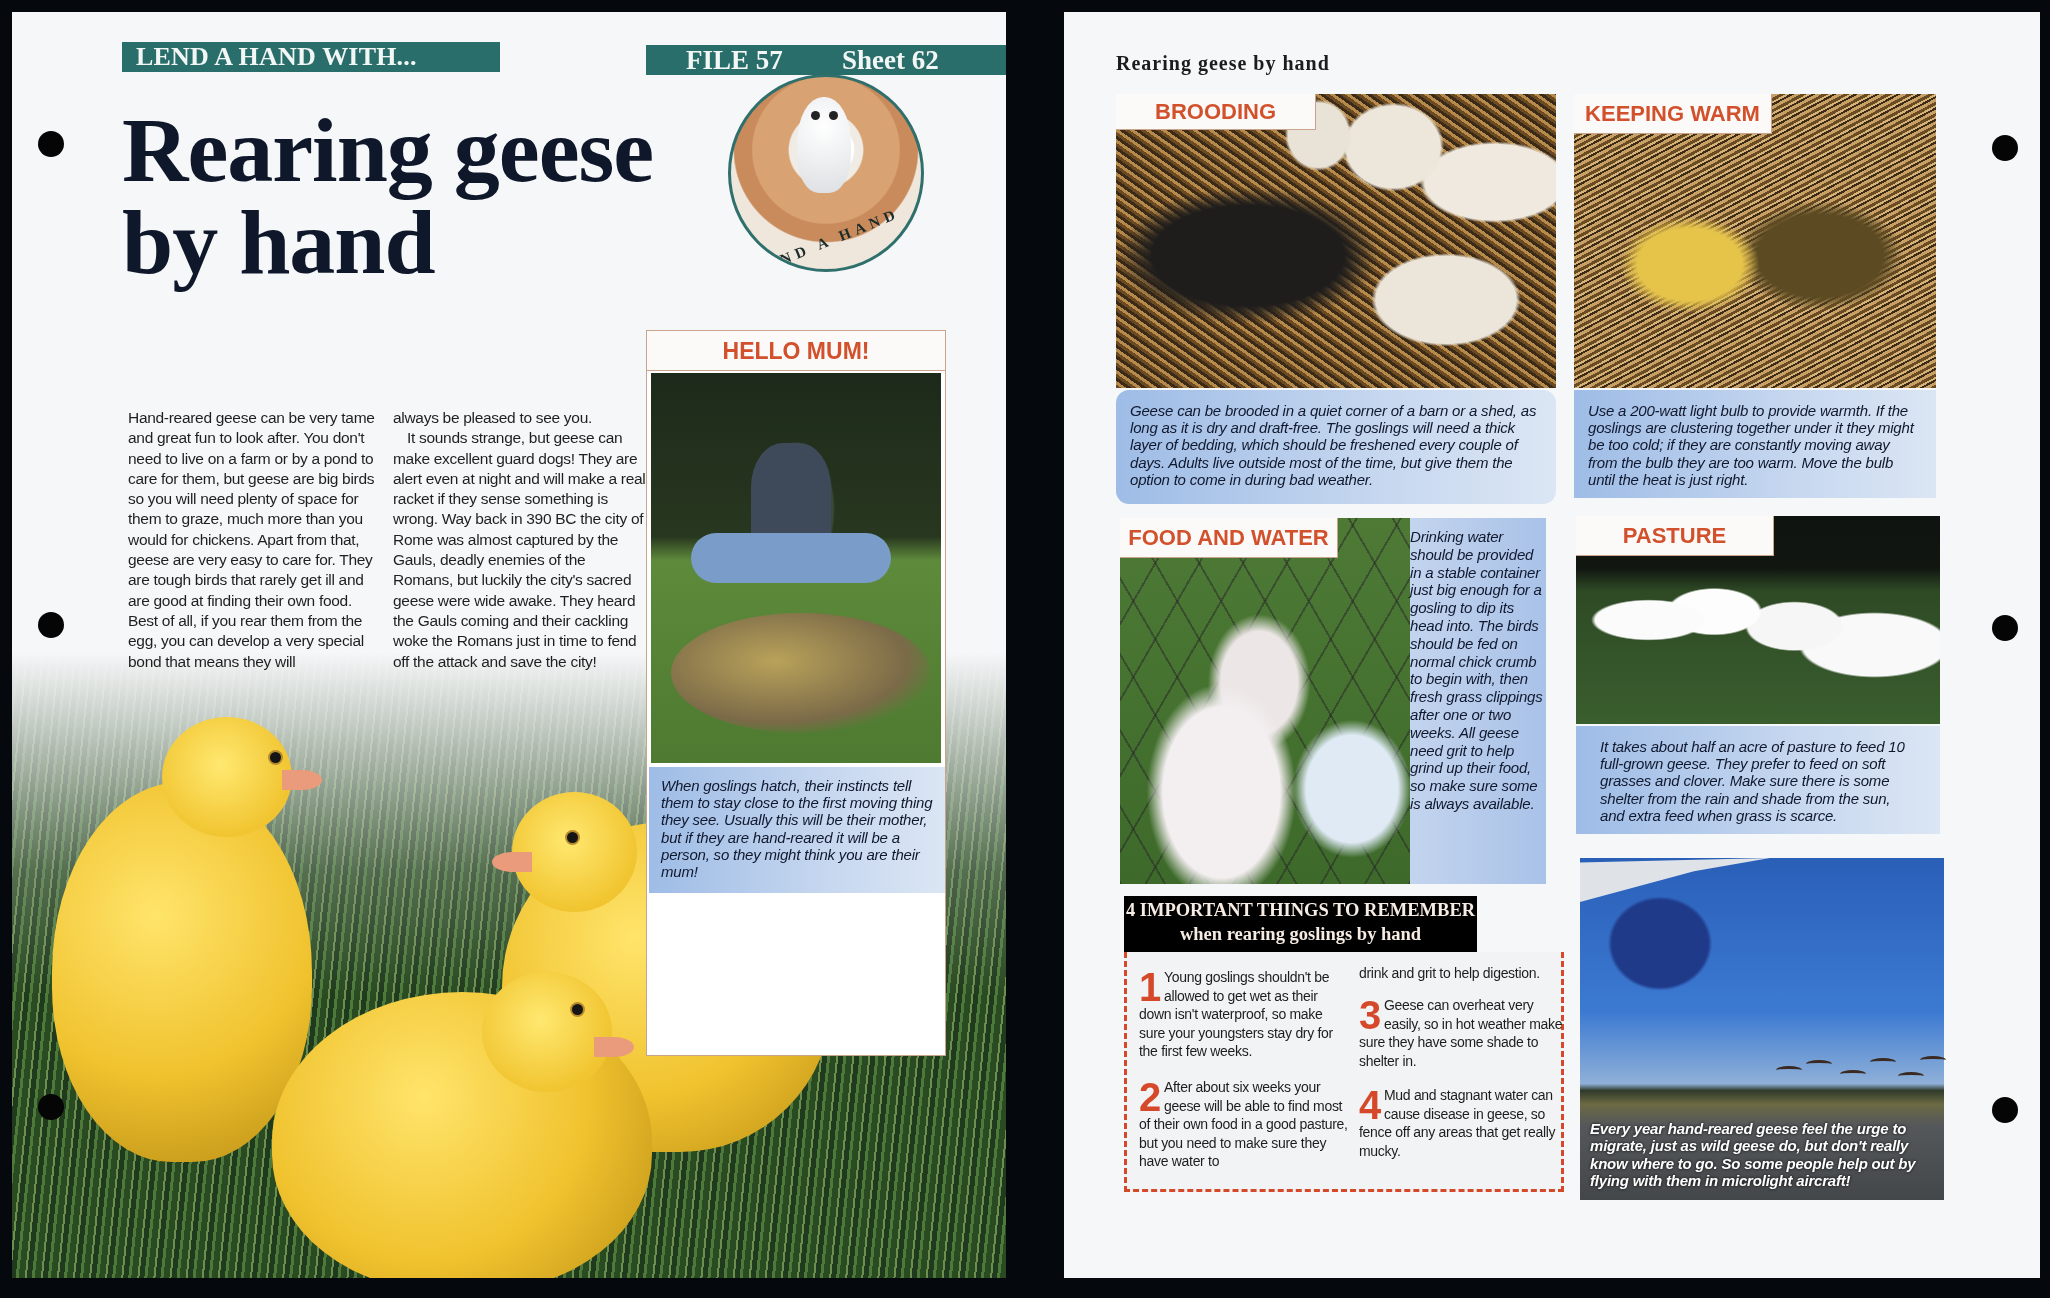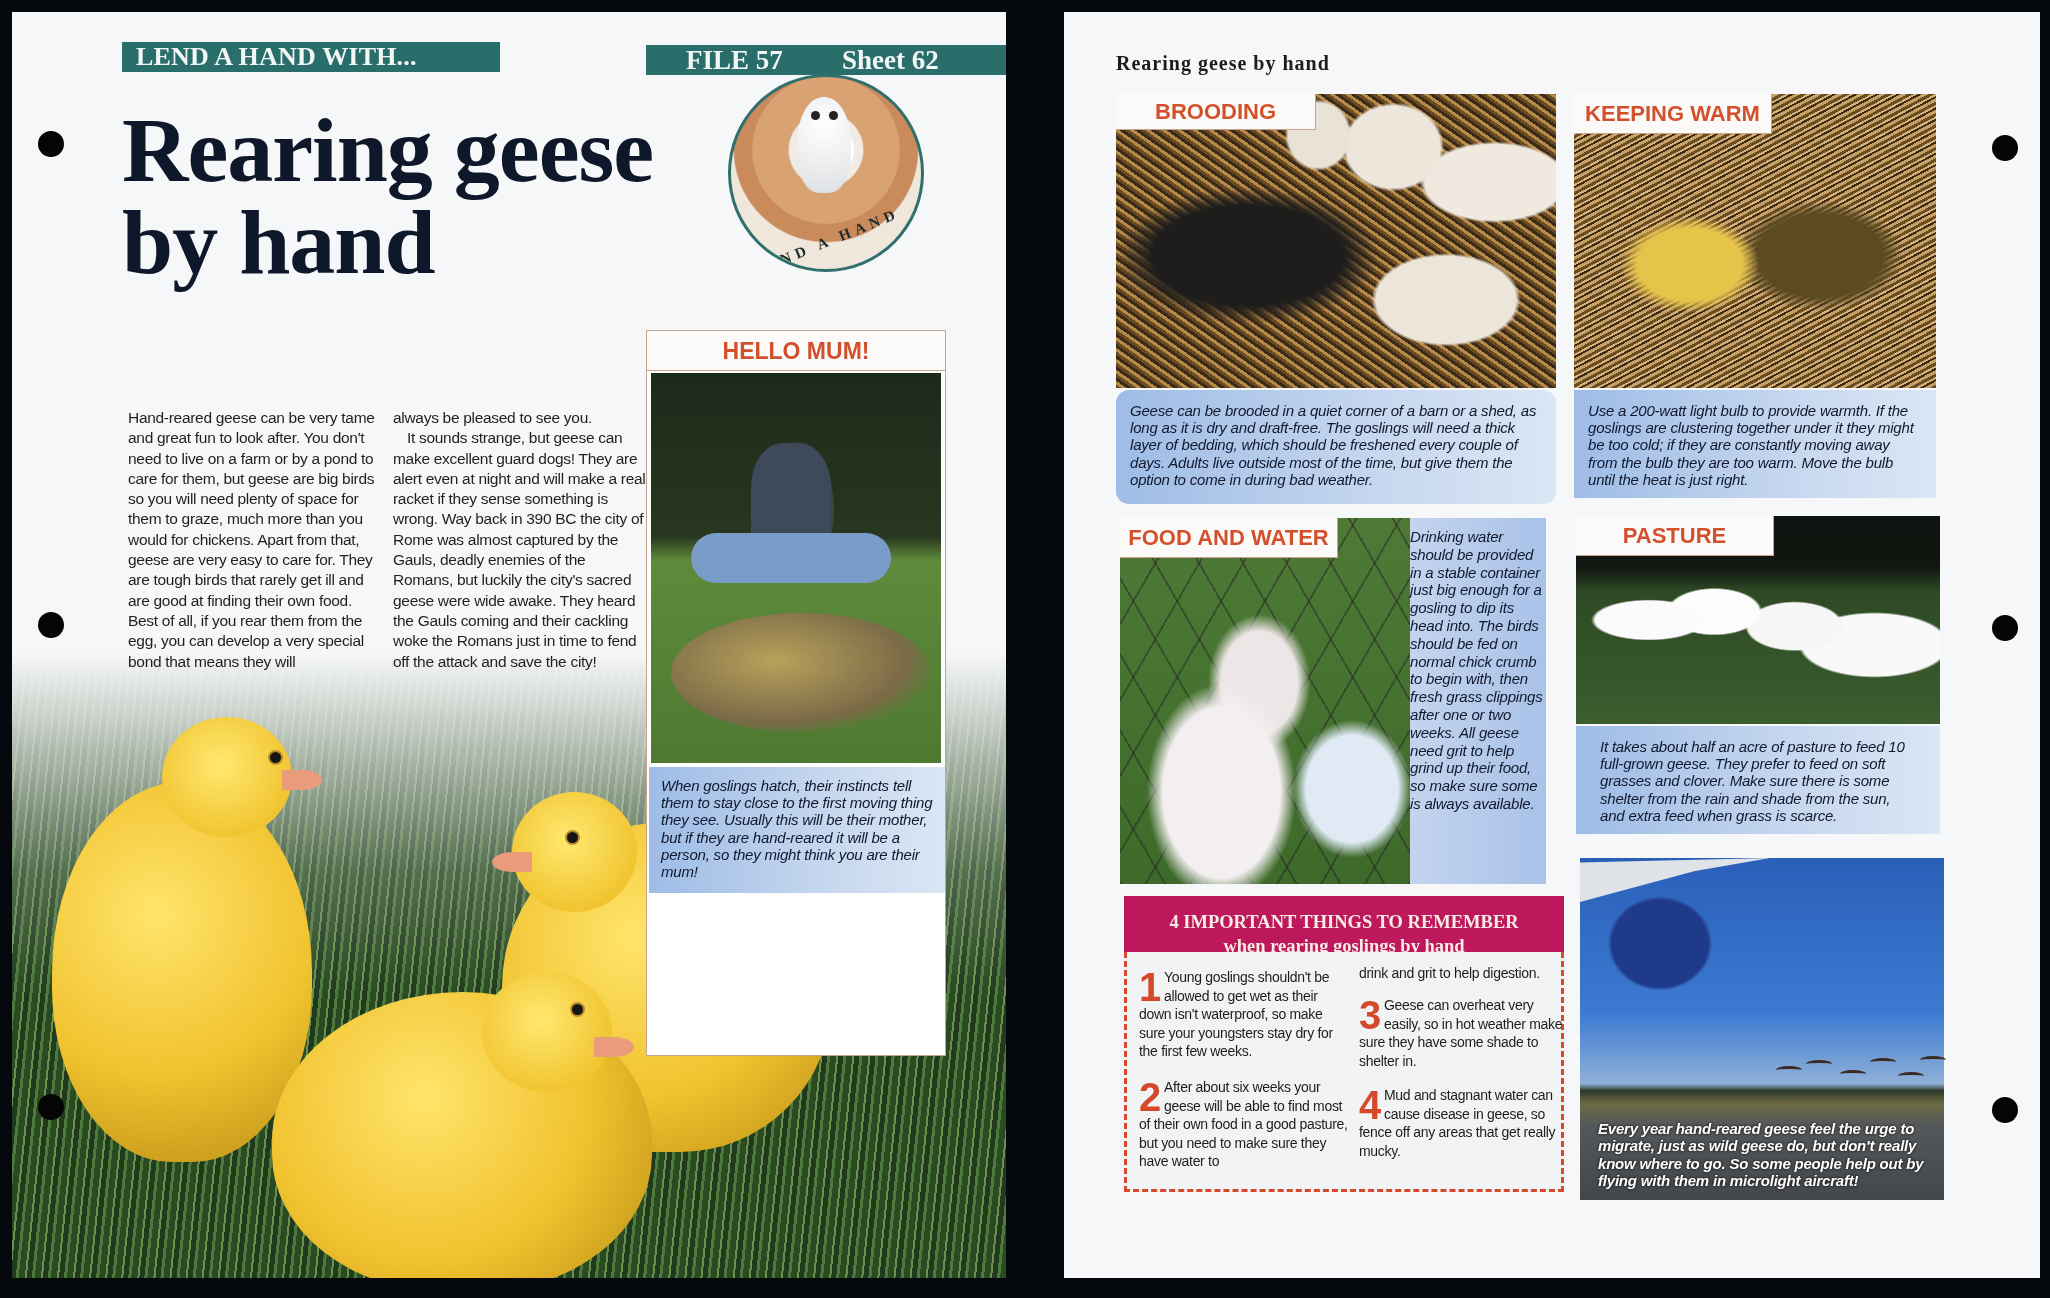--- a/index.html
+++ b/index.html
@@ -95,37 +95,37 @@
   #pasture-card .photo { position: absolute; left: 0; top: 0; width: 364px; height: 208px; background:
      radial-gradient(ellipse at 20% 50%, #fbfbfb 0 13%, rgba(0,0,0,0) 14%),
      radial-gradient(ellipse at 38% 46%, #fdfdfd 0 14%, rgba(0,0,0,0) 15%),
      radial-gradient(ellipse at 60% 53%, #f6f6f6 0 15%, rgba(0,0,0,0) 16%),
      radial-gradient(ellipse at 82% 62%, #f9f9f9 0 17%, rgba(0,0,0,0) 18%),
      linear-gradient(to bottom, #0f130f 0%, #111611 25%, #2e4a25 36%, #3a5e2e 100%); }
   #pasture-card .card-title { left: 0; top: 0; width: 198px; height: 40px; line-height: 40px; font-size: 22px; }
   #pasture-card .caption-box { left: 0; top: 210px; width: 364px; height: 108px; padding: 12px 24px; }
 
   #remember-box { position: absolute; left: 60px; top: 884px; width: 440px; height: 296px; }
-  #remember-box .head { position: absolute; left: 0; top: 0; width: 440px; height: 60px; background: #be185d; color: #f7ece3; text-align: center; font-family: "Liberation Serif", serif; font-weight: bold; font-size: 18.5px; line-height: 24px; padding-top: 14px; }
+  #remember-box .head { position: absolute; left: 0; top: 0; width: 353px; height: 60px; background: #000000; color: #f7ece3; text-align: center; font-family: "Liberation Serif", serif; font-weight: bold; font-size: 18.5px; line-height: 24px; padding-top: 2px; }
   #remember-box .frame { position: absolute; left: 0; top: 56px; width: 440px; height: 240px; border: 3px dashed #d6482a; border-top: none; background: #f2f3f5; }
   .tip { position: absolute; width: 210px; font-family: "Liberation Sans", sans-serif; font-size: 14px; line-height: 18.6px; color: #1d1d1d; letter-spacing: -0.3px; }
   .tip .num { float: left; font-size: 40px; line-height: 34px; font-weight: bold; color: #d6482a; margin-right: 3px; margin-top: 2px; }
   #tip-1 { left: 12px; top: 16px; }
   #tip-2 { left: 12px; top: 126px; }
   #tip-2-cont { left: 232px; top: 12px; }
   #tip-3 { left: 232px; top: 44px; }
   #tip-4 { left: 232px; top: 134px; }
 
   #migrate-card { left: 516px; top: 846px; width: 364px; height: 342px; border: none; background: transparent; }
   #migrate-card .photo { position: absolute; left: 0; top: 0; width: 364px; height: 342px; background:
      radial-gradient(ellipse at 22% 25%, #203a8a 0 12%, rgba(0,0,0,0) 13%),
      linear-gradient(to bottom, #2a5fb8 0%, #3c7ad2 45%, #8fb0d8 66%, #2f3a2a 68%, #6c6a44 72%, #55585a 78%, #44474a 100%); }
   #migrate-card .wing { position: absolute; left: 0; top: 0; width: 190px; height: 44px; background: #dfe3e8; clip-path: polygon(0 100%, 0 10%, 100% 0, 60% 30%); }
   #migrate-card .bird { position: absolute; width: 26px; height: 8px; border-top: 3px solid #3a2a22; border-radius: 50% 50% 0 0; }
-  #migrate-card .overlay { position: absolute; left: 10px; top: 262px; width: 350px; color: #fff; font-family: "Liberation Sans", sans-serif; font-style: italic; font-weight: bold; font-size: 15px; line-height: 17.4px; text-shadow: 0 0 3px #000; letter-spacing: -0.2px; margin-left: 8px; }
+  #migrate-card .overlay { position: absolute; left: 10px; top: 262px; width: 350px; color: #fff; font-family: "Liberation Sans", sans-serif; font-style: italic; font-weight: bold; font-size: 15px; line-height: 17.4px; text-shadow: 0 0 3px #000; letter-spacing: -0.2px; }
 </style>
 </head>
 <body>
 
 <div class="page" id="left-page">
 
   <div id="grass-photo">
 
     <div class="gosling" style="left:40px; top:130px; width:260px; height:380px;"></div>
     <div class="gosling-head" style="left:150px; top:65px; width:130px; height:120px;"></div>

